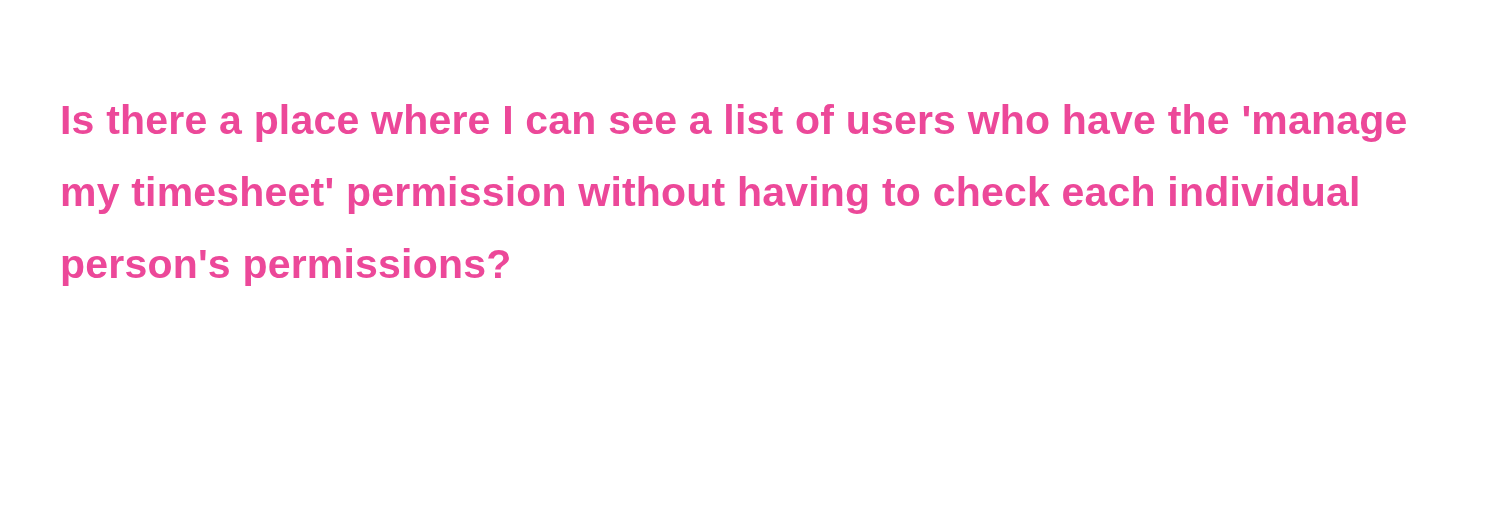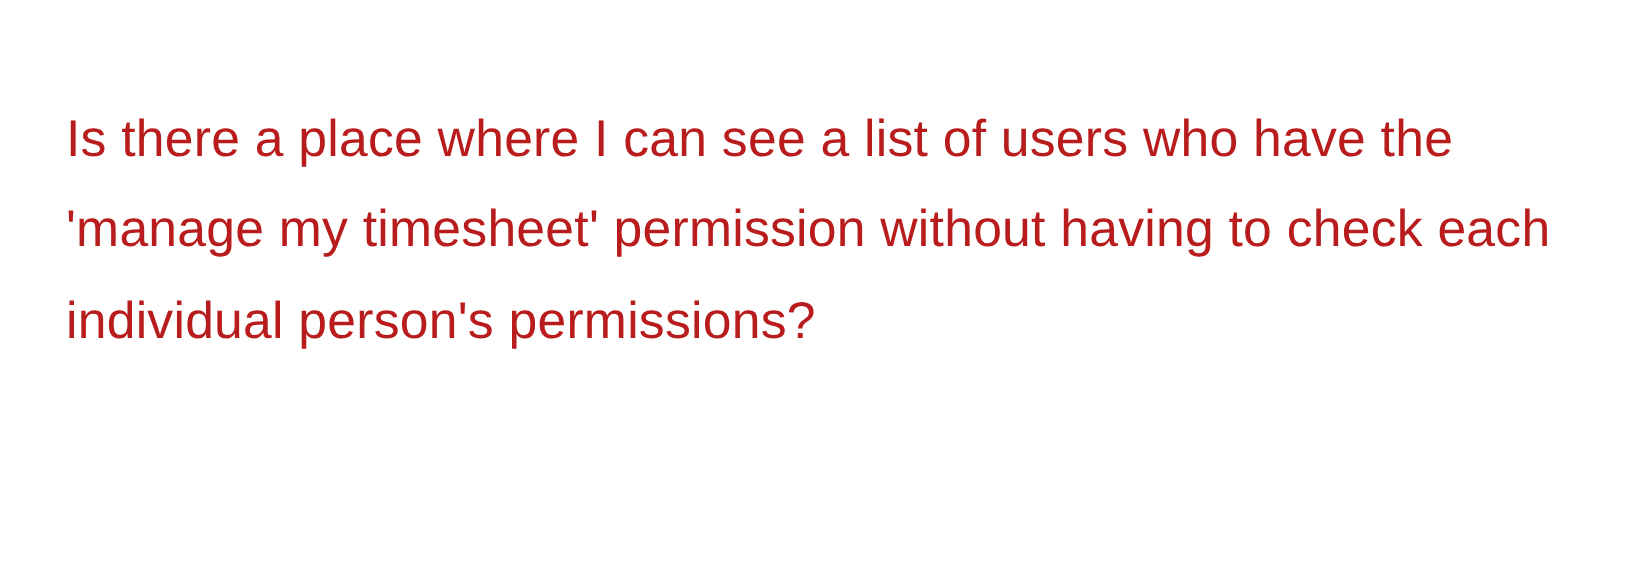--- a/index.html
+++ b/index.html
@@ -8,24 +8,24 @@
       box-sizing: border-box;
     }
     body {
       background: #ffffff;
       font-family: -apple-system, BlinkMacSystemFont, "Segoe UI", Helvetica, Arial, sans-serif;
       width: 1500px;
       height: 512px;
       padding: 85px 60px 60px 60px;
     }
     .question-text {
-      font-size: 47px;
+      font-size: 41px;
       line-height: 1.75;
-      color: #b91c1c;
-      font-weight: 400;
+      color: #ec4899;
+      font-weight: 700;
       letter-spacing: 0.2px;
       max-width: 1350px;
     }
   </style>
 </head>
 <body>
 
 <p class="question-text">Is there a place where I can see a list of users who have the 'manage my timesheet' permission without having to check each individual person's permissions?</p>
 
 </body></html>

